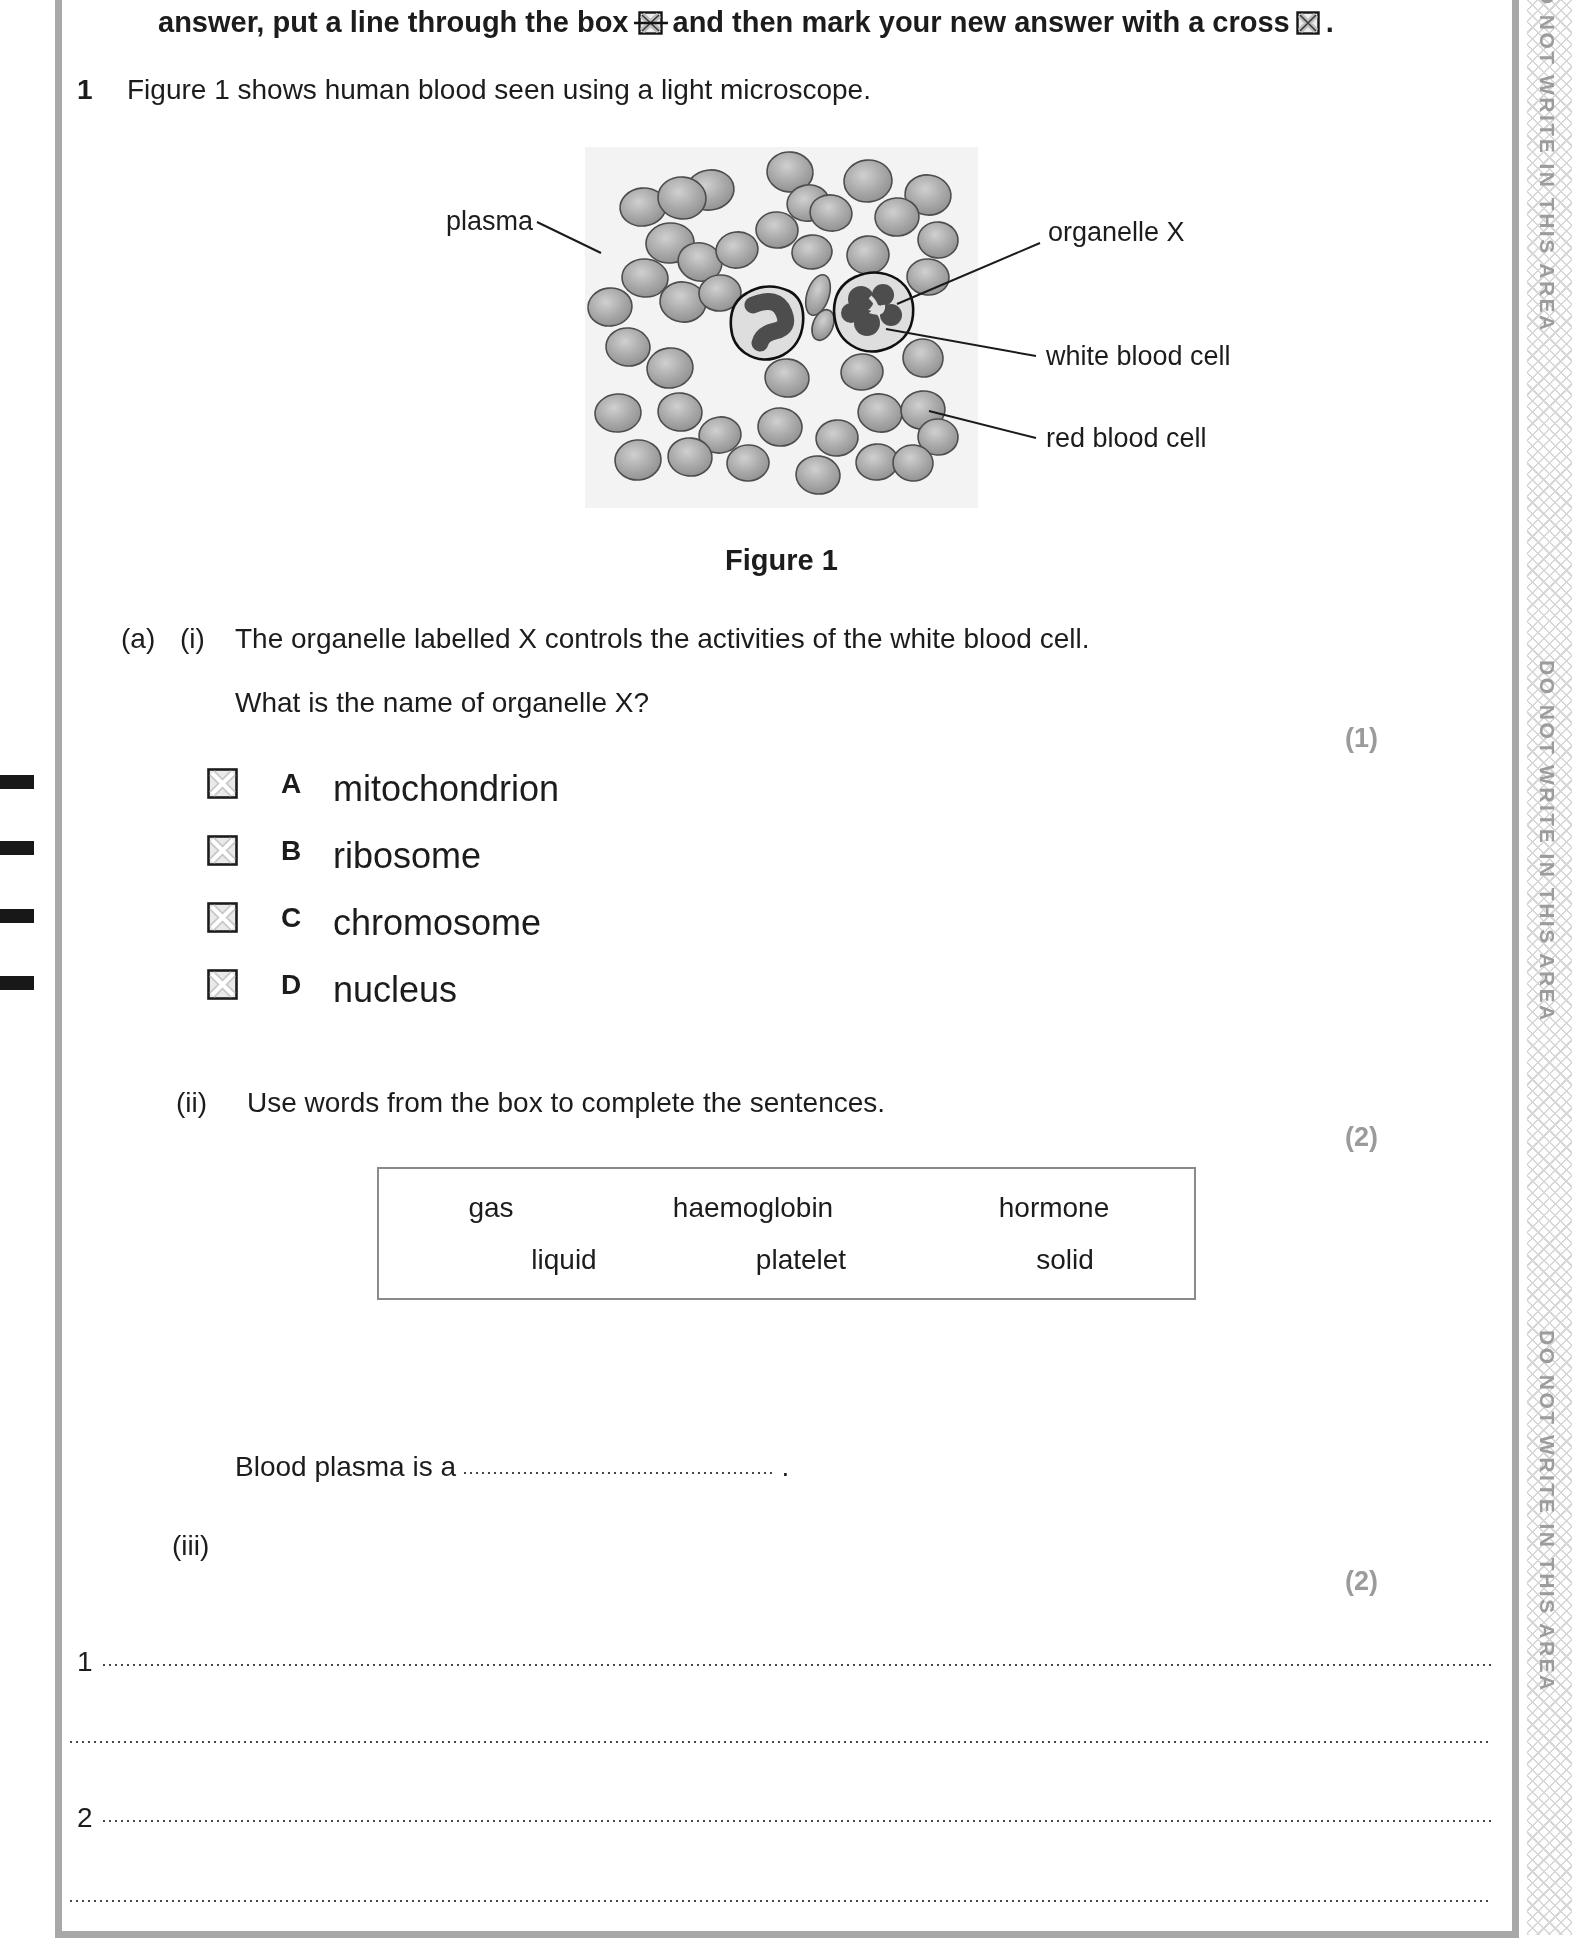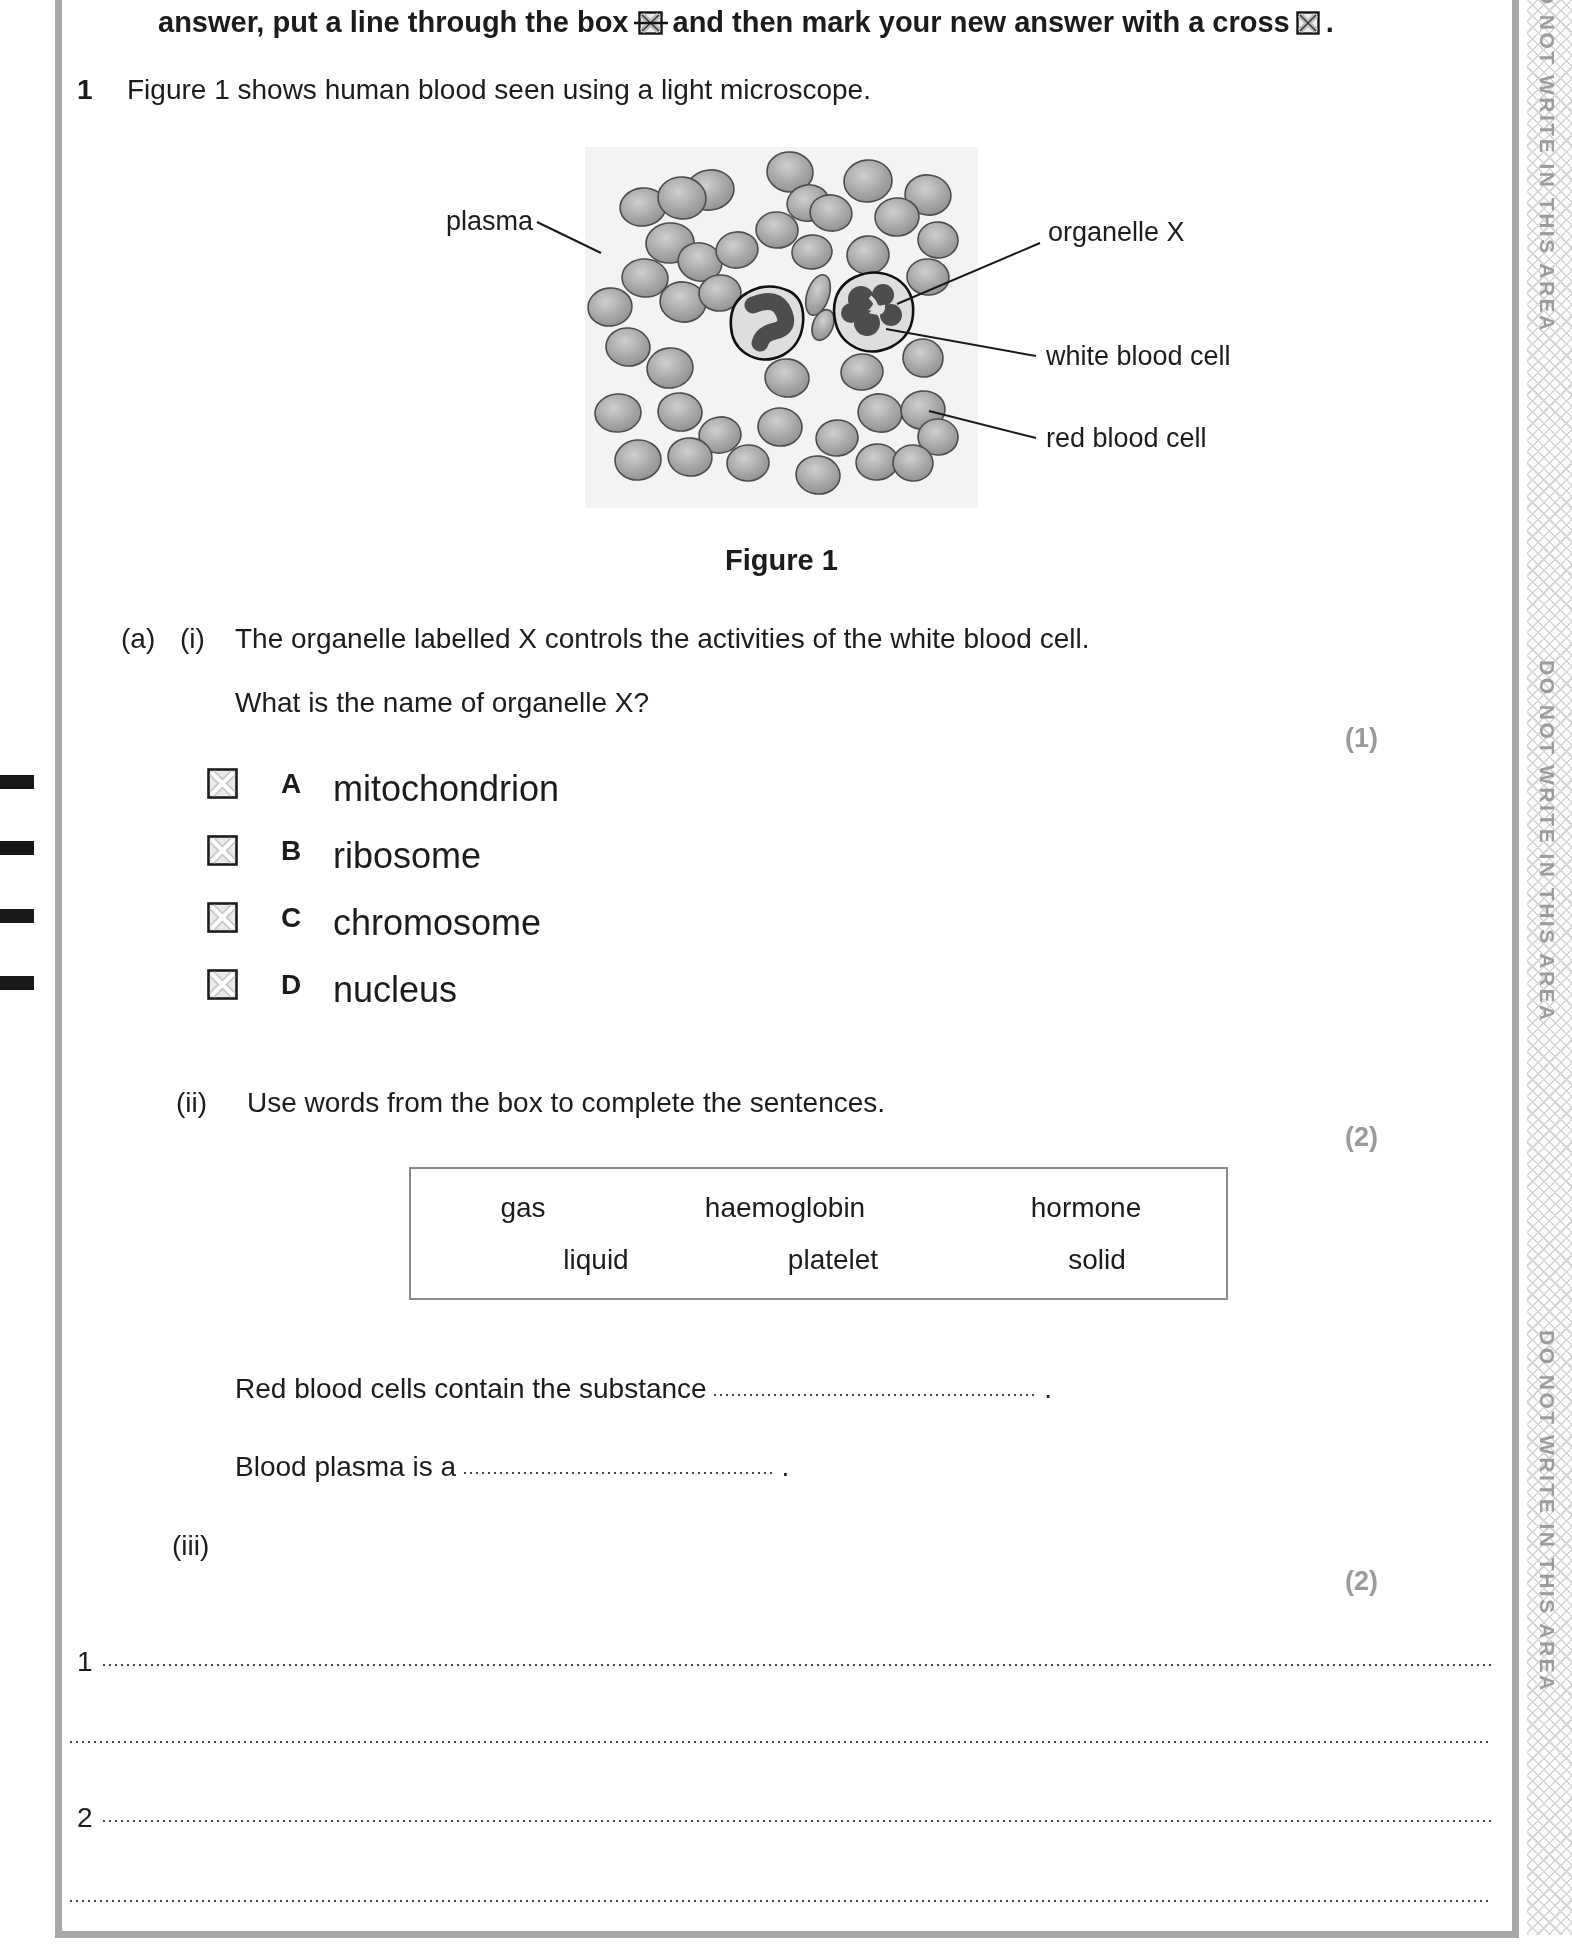--- a/index.html
+++ b/index.html
@@ -25,21 +25,21 @@
     background-image:repeating-linear-gradient(to right,#474747 0 2px,transparent 2px 6px);}
   .dotfill{display:inline-block;height:2px;vertical-align:2px;
     background-image:repeating-linear-gradient(to right,#474747 0 2px,transparent 2px 6px);}
   
   .optrow{position:absolute;left:0;width:100%;height:36px;}
   .optrow .cb{position:absolute;left:207px;top:0;}
   .optrow .letter{position:absolute;left:281px;top:0;font-weight:bold;font-size:28px;}
   .optrow .olabel{position:absolute;left:333px;top:0;font-size:36px;}
   
   .wordbox{position:absolute;left:377px;top:1167px;width:815px;height:129px;
-    border:2px solid #8a8a8a;background:#ffffff;margin-left:32px;}
+    border:2px solid #8a8a8a;background:#ffffff;}
   .wordbox span{position:absolute;transform:translate(-50%,-50%);font-size:28px;white-space:nowrap;}
   .figlabel{position:absolute;font-size:27px;white-space:nowrap;}
   .boxglyph{display:inline-block;vertical-align:-4px;margin:0 5px;}
 </style>
 </head>
 <body>
 
 <div id="page">
 
   <div class="vbar" style="left:55px;"></div>
@@ -215,24 +215,20 @@
 
   <div class="wordbox">
     <span style="left:112px;top:39px;">gas</span>
     <span style="left:374px;top:39px;">haemoglobin</span>
     <span style="left:675px;top:39px;">hormone</span>
     <span style="left:185px;top:91px;">liquid</span>
     <span style="left:422px;top:91px;">platelet</span>
     <span style="left:686px;top:91px;">solid</span>
   </div>
 
-  <div class="abs txt" style="left:235px;top:1371px;">
-    <span>Red blood cells contain the substance</span>
-    <span class="dotfill" style="width:322px;"></span><span> .</span>
-  </div>
   <div class="abs txt" style="left:235px;top:1449px;">
     <span>Blood plasma is a</span>
     <span class="dotfill" style="width:310px;"></span><span> .</span>
   </div>
 
   <div class="abs txt" style="left:172px;top:1528px;">(iii)</div>
   <div class="abs gray-mark" style="left:1278px;top:1566px;width:100px;text-align:right;">(2)</div>
 
   <div class="abs txt" style="left:77px;top:1644px;">1</div>
   <div class="dots" style="left:103px;top:1664px;width:1388px;"></div>

